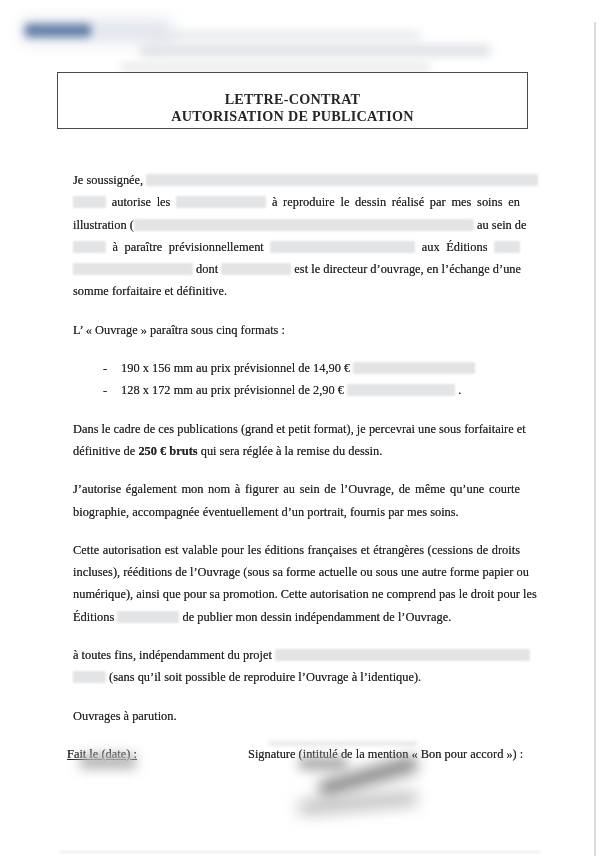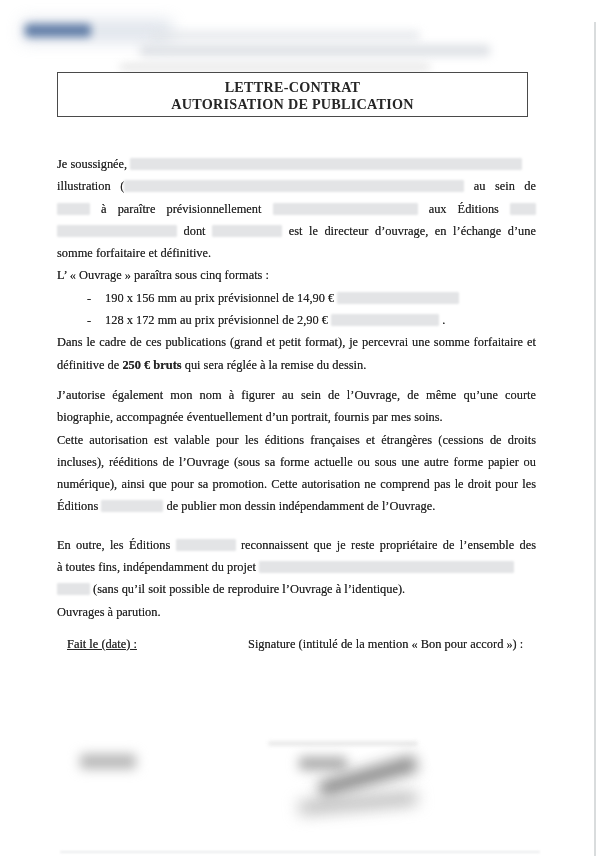--- a/index.html
+++ b/index.html
@@ -9,27 +9,27 @@
   
   .blob{position:absolute;border-radius:3px;}
   .logo-halo{left:22px;top:20px;width:150px;height:22px;background:#b9c4d4;filter:blur(8px);opacity:.45;}
   .logo-blob{left:25px;top:24px;width:66px;height:13px;background:var(--logo-blue,#52719f);filter:blur(4px);opacity:.9;}
   .header-strip1{left:150px;top:31px;width:270px;height:9px;background:#e3e6ea;filter:blur(5px);opacity:.9;}
   .header-strip2{left:140px;top:45px;width:350px;height:11px;background:#dcdfe4;filter:blur(5px);}
   .box-smudge{left:120px;top:64px;width:310px;height:6px;background:#c9c9c9;filter:blur(4px);opacity:.55;}
 
   
   .title-box{position:absolute;left:57px;top:72px;width:469px;border:1.4px solid var(--box-border,#4a4a4a);
-             text-align:center;padding:6px 0 4px;background:#fff;}
+             text-align:center;padding:18px 0 4px;background:#fff;}
   .title-line{font-weight:bold;font-size:14.2px;line-height:16.5px;letter-spacing:.25px;}
 
   
   .doc-body{position:absolute;left:57px;top:153px;width:479px;font-size:12.4px;line-height:22.3px;
             text-shadow:0 0 .4px rgba(45,45,45,.75);}
-  .par{margin:0;}
+  .par{margin:16px;}
   .before-gap-small{margin-top:8px;}
   .before-gap-medium{margin-top:16px;}
   .line{white-space:nowrap;height:22.3px;}
   .line.j{text-align:justify;text-align-last:justify;}
   .line.li{position:relative;padding-left:48px;}
   .line.li .bullet{position:absolute;left:30px;}
   b{font-weight:bold;}
   .red{display:inline-block;height:12px;background:var(--redaction,#e3e4e6);filter:blur(1.3px);
        vertical-align:-2px;border-radius:1px;}
 
@@ -61,48 +61,48 @@
 
   <div class="title-box">
     <div class="title-line">LETTRE-CONTRAT</div>
     <div class="title-line">AUTORISATION DE PUBLICATION</div>
   </div>
 
   <div class="doc-body">
     <div id="paras">
         <div class="par">
           <div class="line">Je soussignée, <span class="red" style="width: 392px;"></span></div>
+          <div class="line j"><span class="red" style="width: 33px;"></span> autorise les <span class="red" style="width: 90px;"></span> à reproduire le dessin réalisé par mes soins en</div>
           <div class="line j">illustration (<span class="red" style="width: 340px;"></span> au sein de</div>
           <div class="line j"><span class="red" style="width: 33px;"></span> à paraître prévisionnellement <span class="red" style="width: 145px;"></span> aux Éditions <span class="red" style="width: 26px;"></span></div>
           <div class="line j"><span class="red" style="width: 120px;"></span> dont <span class="red" style="width: 70px;"></span> est le directeur d’ouvrage, en l’échange d’une</div>
           <div class="line">somme forfaitaire et définitive.</div>
         </div>
         <div class="par">
           <div class="line">L’ « Ouvrage » paraîtra sous cinq formats :</div>
         </div>
         <div class="par">
           <div class="line li"><span class="bullet">-</span>190 x 156 mm au prix prévisionnel de 14,90 € <span class="red" style="width: 122px;"></span></div>
           <div class="line li"><span class="bullet">-</span>128 x 172 mm au prix prévisionnel de 2,90 € <span class="red" style="width: 108px;"></span> .</div>
         </div>
         <div class="par">
-          <div class="line j">Dans le cadre de ces publications (grand et petit format), je percevrai une somme forfaitaire et</div>
+          <div class="line j">Dans le cadre de ces publications (grand et petit format), je percevrai une sous forfaitaire et</div>
           <div class="line">définitive de <b>250 € bruts</b> qui sera réglée à la remise du dessin.</div>
         </div>
         <div class="par before-gap-small">
           <div class="line j">J’autorise également mon nom à figurer au sein de l’Ouvrage, de même qu’une courte</div>
           <div class="line">biographie, accompagnée éventuellement d’un portrait, fournis par mes soins.</div>
         </div>
         <div class="par">
           <div class="line j">Cette autorisation est valable pour les éditions françaises et étrangères (cessions de droits</div>
           <div class="line j">incluses), rééditions de l’Ouvrage (sous sa forme actuelle ou sous une autre forme papier ou</div>
           <div class="line j">numérique), ainsi que pour sa promotion. Cette autorisation ne comprend pas le droit pour les</div>
           <div class="line">Éditions <span class="red" style="width: 62px;"></span> de publier mon dessin indépendamment de l’Ouvrage.</div>
         </div>
         <div class="par before-gap-medium">
-          <div class="line j">En outre, les Éditions <span class="red" style="width: 60px;"></span> reconnaissent que je reste propriétaire de l’ensemble des</div>
           <div class="line">à toutes fins, indépendamment du projet <span class="red" style="width: 255px;"></span></div>
           <div class="line"><span class="red" style="width: 33px;"></span> (sans qu’il soit possible de reproduire l’Ouvrage à l’identique).</div>
         </div>
         <div class="par">
           <div class="line">Ouvrages à  parution.</div>
         </div>
       </div>
     <div class="footer-row">
       <span class="date-label">Fait le (date)  :</span>
       <span class="sig-label">Signature (intitulé de la mention « Bon pour accord ») :</span>

